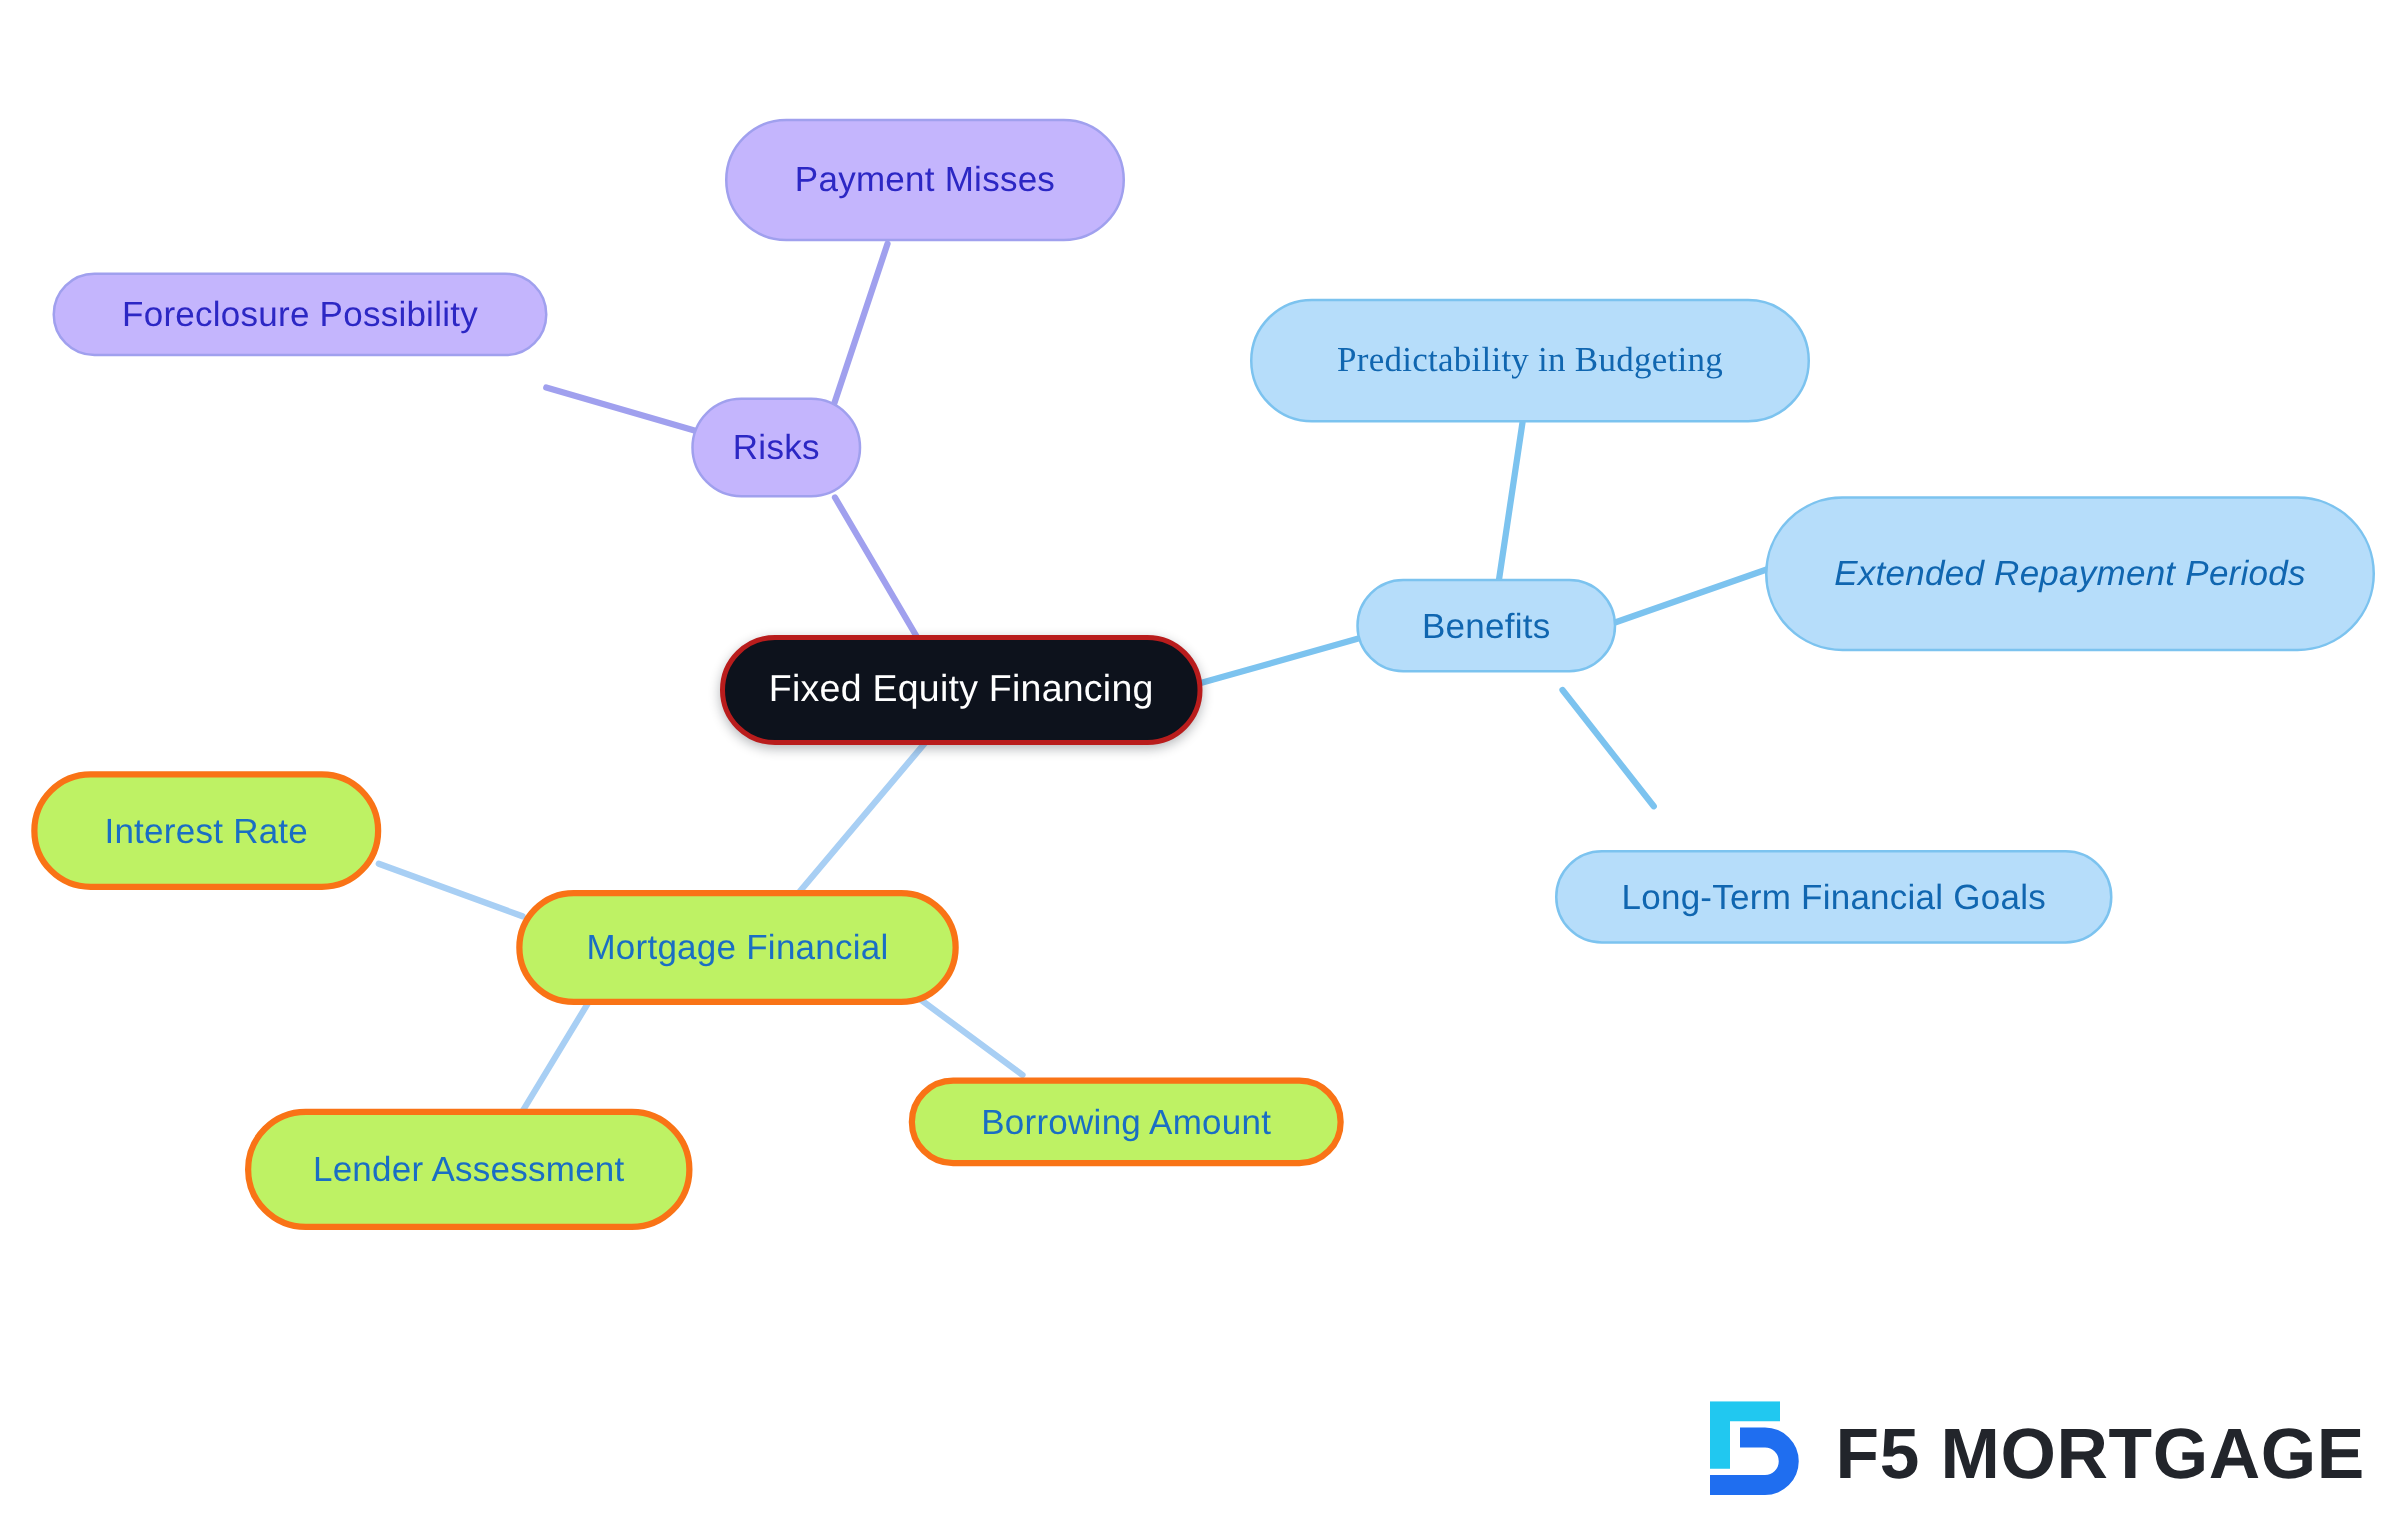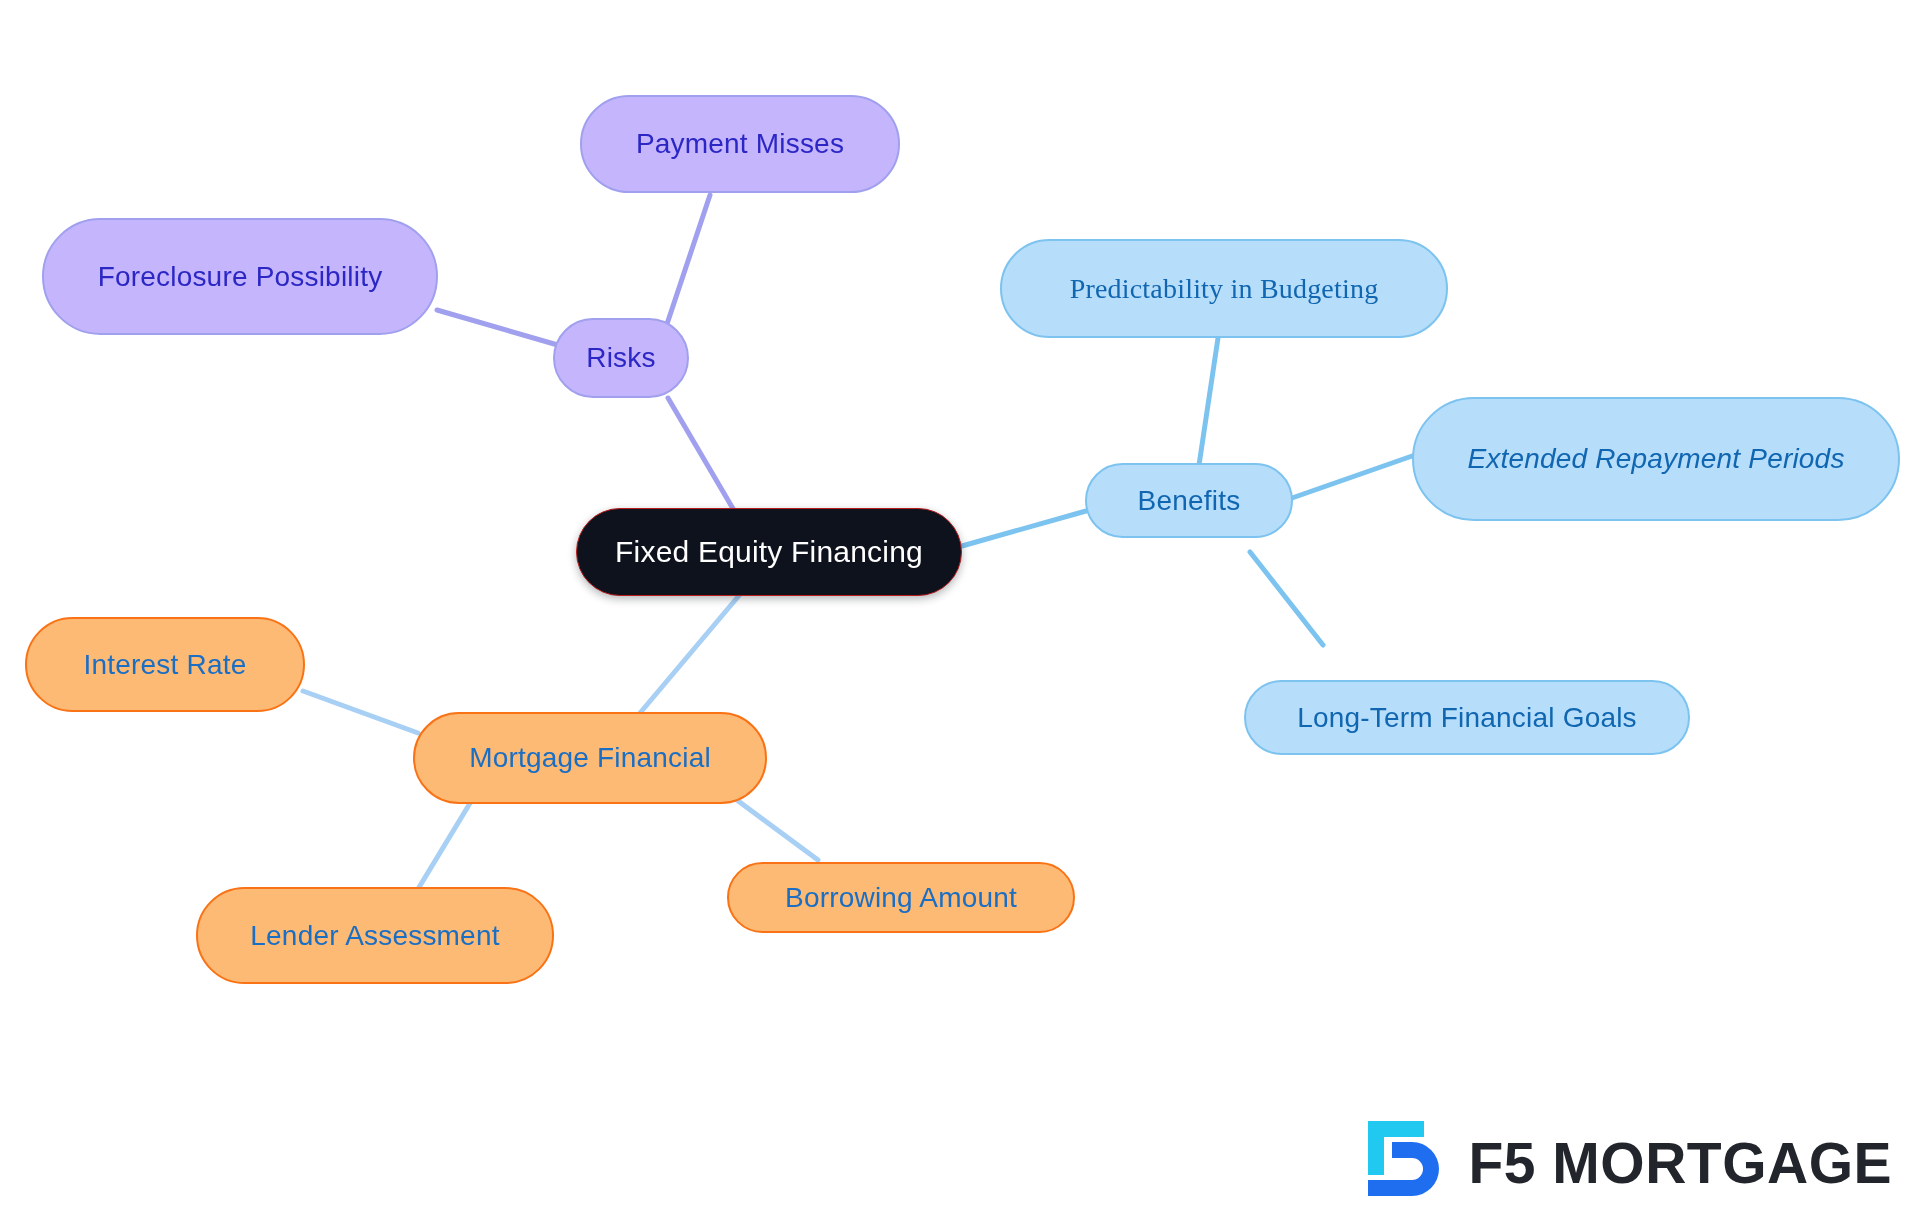--- a/index.html
+++ b/index.html
@@ -42,21 +42,21 @@
   }
 
   .node-label {
     display: block;
     line-height: 1;
   }
 
   
   .node.root {
     background: #0d121c;
-    border: 1px solid #b91c1c;
+    border: 4px solid #b91c1c;
     box-shadow: 0 3px 9px rgba(10,15,25,0.30);
   }
   .node.root .node-label {
     color: #ffffff;
     font-size: 30px;
   }
 
   
   .node.purple {
     background: #c4b5fd;
@@ -71,22 +71,22 @@
   .node.blue {
     background: #b6ddfa;
     border: 2px solid #7cc3ef;
   }
   .node.blue .node-label {
     color: #1066b0;
     font-size: 28px;
   }
 
   .node.blue-soft {
-    background: #fdba74;
-    border: 2px solid #f97316;
+    background: #bef264;
+    border: 5px solid #f97316;
   }
   .node.blue-soft .node-label {
     color: #1a6ec4;
     font-size: 28px;
   }
 
   
   #brand-logo {
     position: absolute;
     right: 28px;
@@ -137,21 +137,21 @@
   </div>
 
   <div class="node purple" style="left:553px; top:318px; width:136px; height:80px;">
     <span class="node-label">Risks</span>
   </div>
 
   <div class="node purple" style="left:580px; top:95px; width:320px; height:98px;">
     <span class="node-label">Payment Misses</span>
   </div>
 
-  <div class="node purple" style="left:42px; top:218px; width:396px; height:117px;">
+  <div class="node purple" style="left:42px; top:218px; width:396px; height:67px;">
     <span class="node-label">Foreclosure Possibility</span>
   </div>
 
   <div class="node blue" style="left:1085px; top:463px; width:208px; height:75px;">
     <span class="node-label">Benefits</span>
   </div>
 
   <div class="node blue" style="left:1000px; top:239px; width:448px; height:99px;font-family:Liberation Serif, serif;">
     <span class="node-label">Predictability in Budgeting</span>
   </div>

